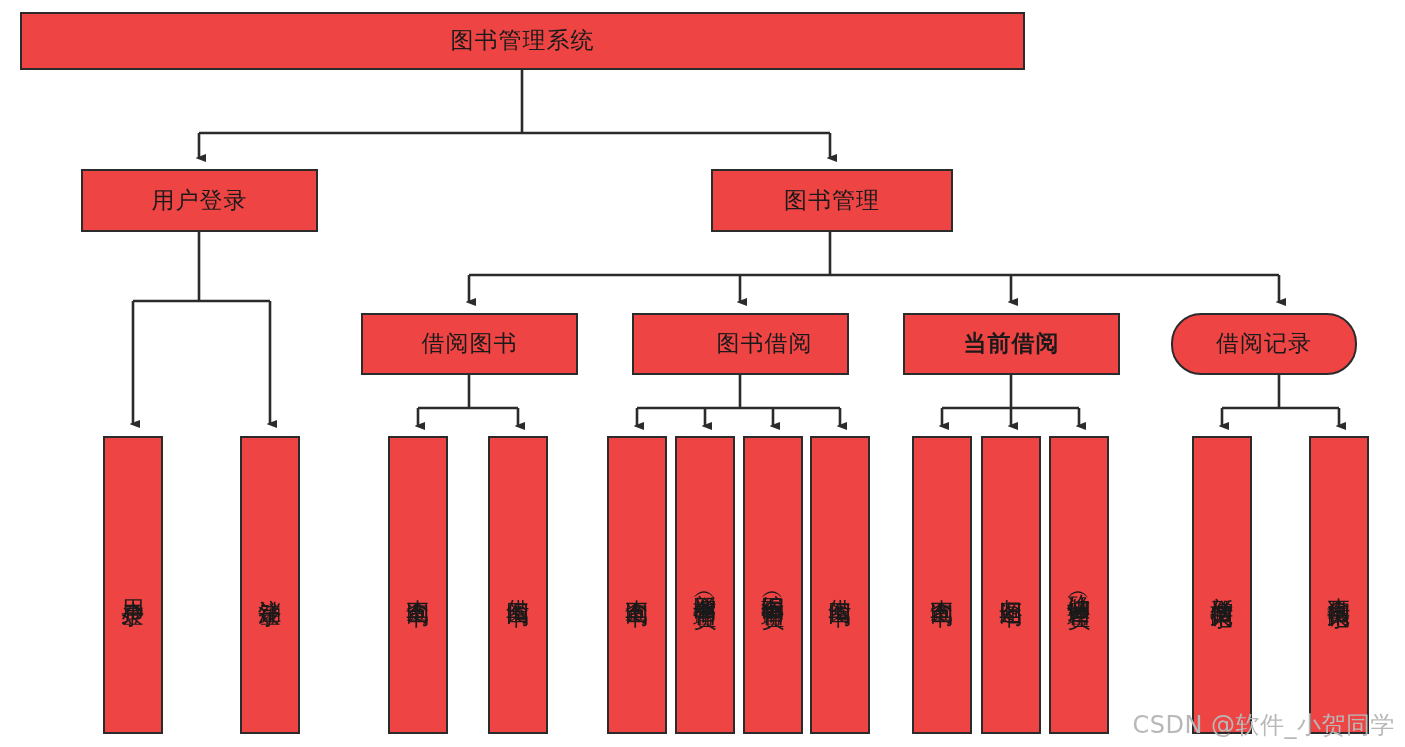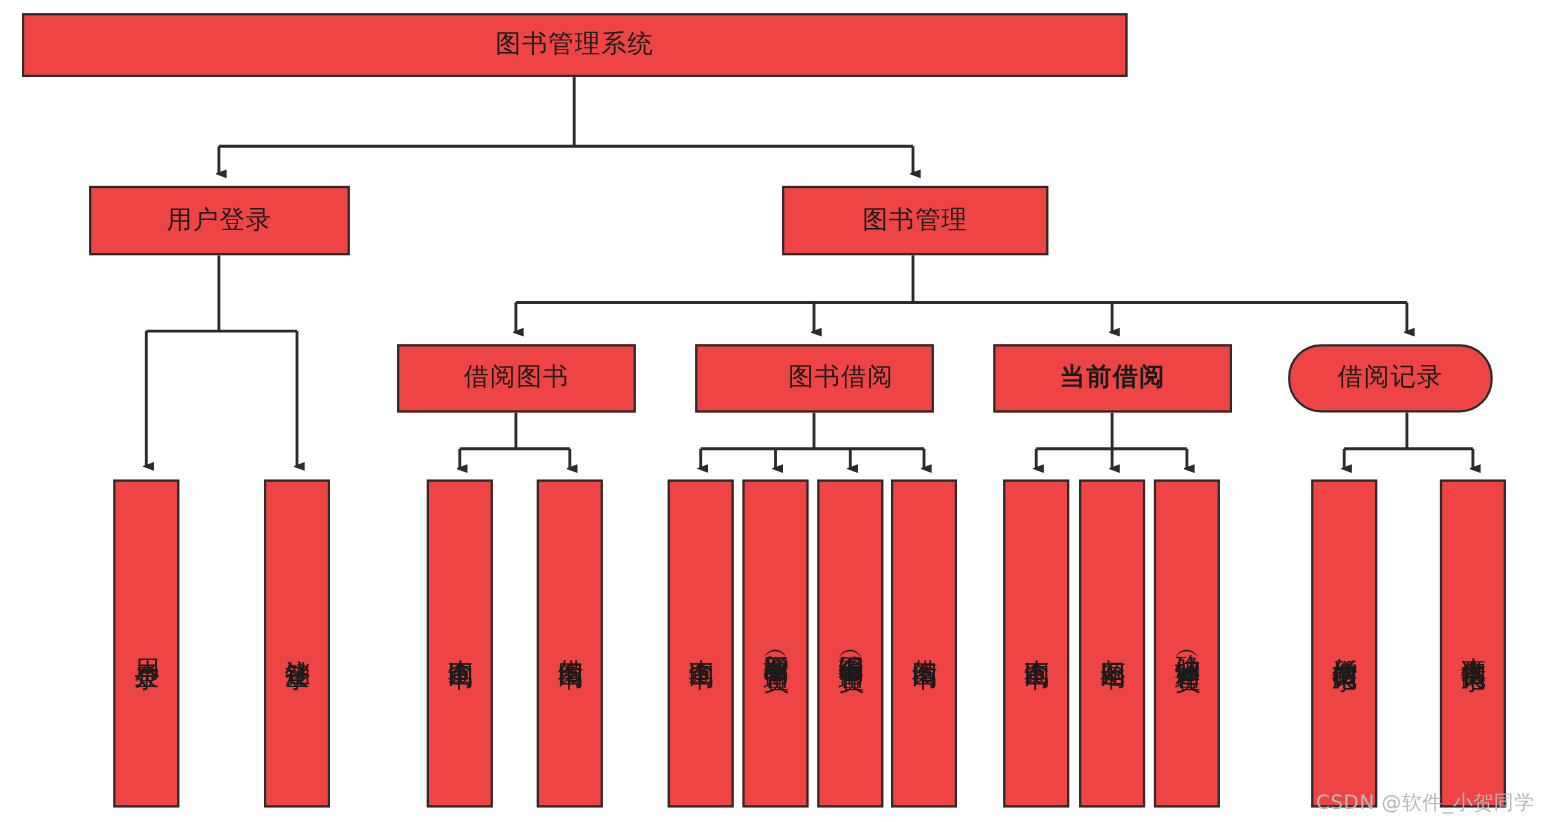--- a/index.html
+++ b/index.html
@@ -52,21 +52,21 @@
     writing-mode: vertical-rl;
     text-orientation: upright;
     display: block;
     text-align: center;
     white-space: nowrap;
   }
   #watermark {
     position: absolute;
     right: 10px;
     bottom: 6px;
-    font-size: 18px;
+    font-size: 24px;
     color: #b8b8b8;
     white-space: nowrap;
     letter-spacing: 0.5px;
   }
 </style>
 </head>
 <body>
 
 <div id="canvas">
 

